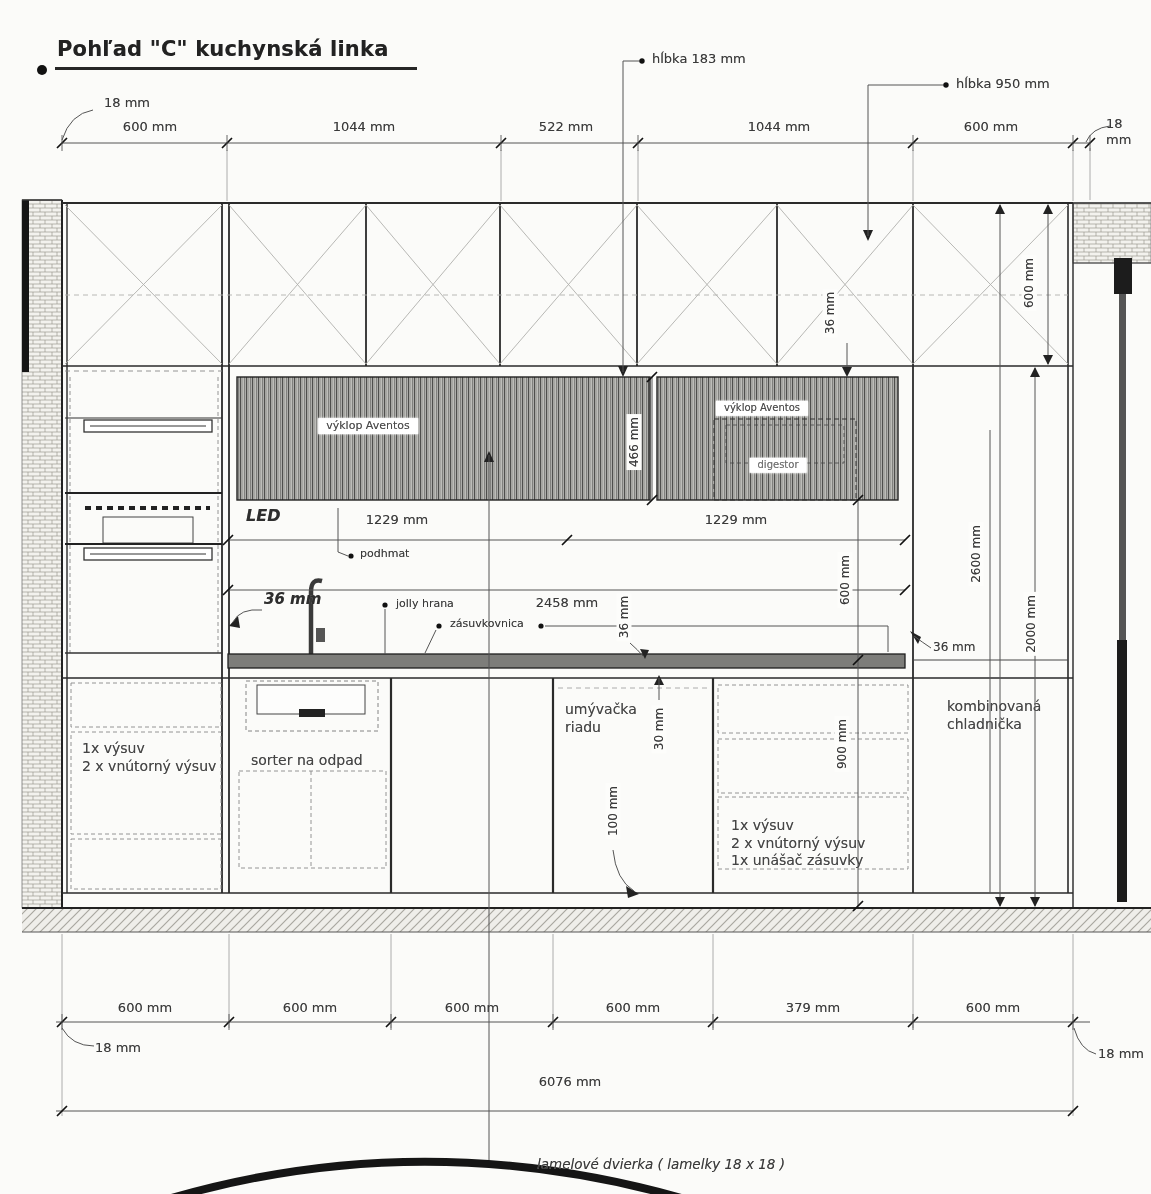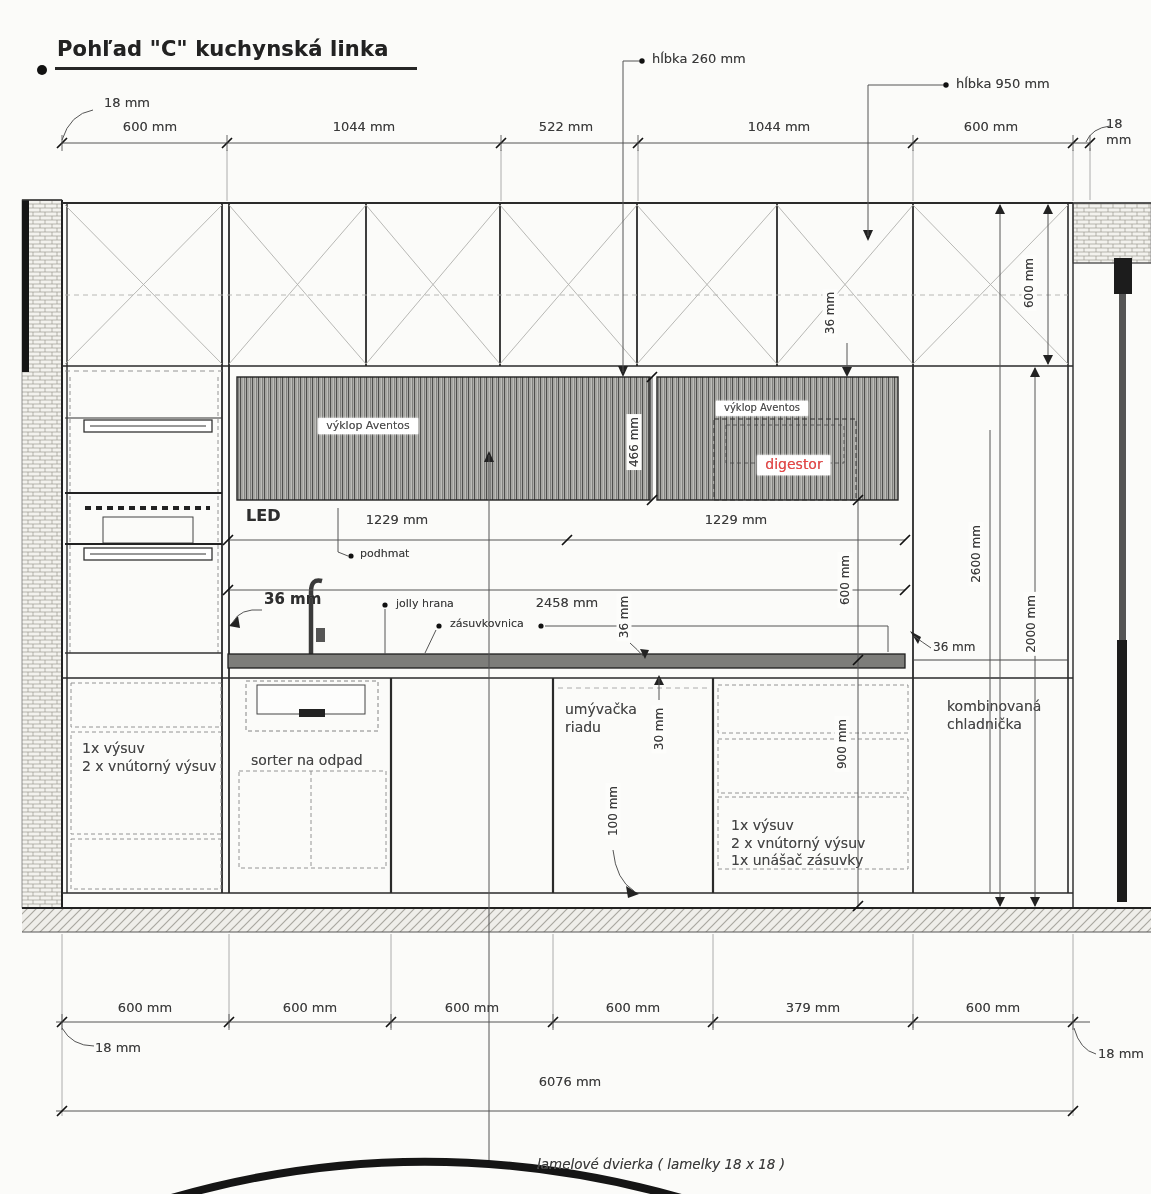--- a/index.html
+++ b/index.html
@@ -7,21 +7,21 @@
          font-family:"DejaVu Sans","Liberation Sans",sans-serif;color:#3a3a3a;}
   #stage svg{position:absolute;left:0;top:0;}
   .lbl{position:absolute;white-space:pre-line;line-height:1.25;text-shadow:0 0 .6px #999;z-index:3;}
   .c{transform:translateX(-50%);white-space:nowrap;}
   .v{transform:translate(-50%,-50%) rotate(-90deg);background:#fdfdfb;padding:0 3px;white-space:nowrap;}
   .dim{font-size:13px;}
   .sm{font-size:11px;}
   .vs{font-size:12px;}
   .cab{font-size:14px;color:#454545;}
   .box{background:#fff;padding:1px 8px;transform:translate(-50%,-50%);white-space:nowrap;box-shadow:0 0 2px #fff;}
-  .b{font-weight:bold;}
+  .b{font-weight:bold;font-style:italic;}
   .title{font-size:21px;font-weight:bold;color:#222;border-bottom:3px solid #262626;
          padding:0 28px 5px 2px;letter-spacing:.2px;white-space:nowrap;}
   .dot9{position:absolute;width:10px;height:10px;border-radius:50%;background:#111;z-index:3;}
   .note{font-size:13.5px;font-style:italic;}
 </style>
 </head>
 <body>
 
 <div id="stage">
 
@@ -263,29 +263,29 @@
 <div class="dot9" style="left:37px;top:65px"></div>
 <div class="lbl title" style="left:55px;top:36px">Pohľad "C" kuchynská linka</div>
 
 <div class="lbl dim c" style="left:127px;top:95px">18 mm</div>
 <div class="lbl dim c" style="left:150px;top:119px">600 mm</div>
 <div class="lbl dim c" style="left:364px;top:119px">1044 mm</div>
 <div class="lbl dim c" style="left:566px;top:119px">522 mm</div>
 <div class="lbl dim c" style="left:779px;top:119px">1044 mm</div>
 <div class="lbl dim c" style="left:991px;top:119px">600 mm</div>
 <div class="lbl dim" style="left:1106px;top:116px">18 mm</div>
-<div class="lbl dim" style="left:652px;top:51px">hĺbka 260 mm</div>
+<div class="lbl dim" style="left:652px;top:51px">hĺbka 183 mm</div>
 <div class="lbl dim" style="left:956px;top:76px">hĺbka 950 mm</div>
 
 <div class="lbl vs v" style="left:830px;top:313px">36 mm</div>
 <div class="lbl vs v" style="left:1029px;top:283px">600 mm</div>
 <div class="lbl sm box" style="left:368px;top:426px;color:#4c4c4c">výklop Aventos</div>
 <div class="lbl box" style="left:762px;top:408px;font-size:10px;color:#4c4c4c">výklop Aventos</div>
 <div class="lbl vs v" style="left:634px;top:442px">466 mm</div>
-<div class="lbl box" style="left:794px;top:465px;font-size:14px;color:#ef4444">digestor</div>
+<div class="lbl box" style="left:778px;top:465px;font-size:10px;color:#737373">digestor</div>
 <div class="lbl b" style="left:246px;top:506px;font-size:16px;color:#2e2e2e">LED</div>
 
 <div class="lbl dim c" style="left:397px;top:512px">1229 mm</div>
 <div class="lbl dim c" style="left:736px;top:512px">1229 mm</div>
 <div class="lbl dim c" style="left:567px;top:595px">2458 mm</div>
 <div class="lbl sm" style="left:360px;top:547px">podhmat</div>
 <div class="lbl b" style="left:264px;top:590px;font-size:15px;color:#2e2e2e">36 mm</div>
 <div class="lbl sm" style="left:396px;top:597px">jolly hrana</div>
 <div class="lbl sm" style="left:450px;top:617px">zásuvkovnica</div>
 <div class="lbl vs v" style="left:624px;top:617px">36 mm</div>

